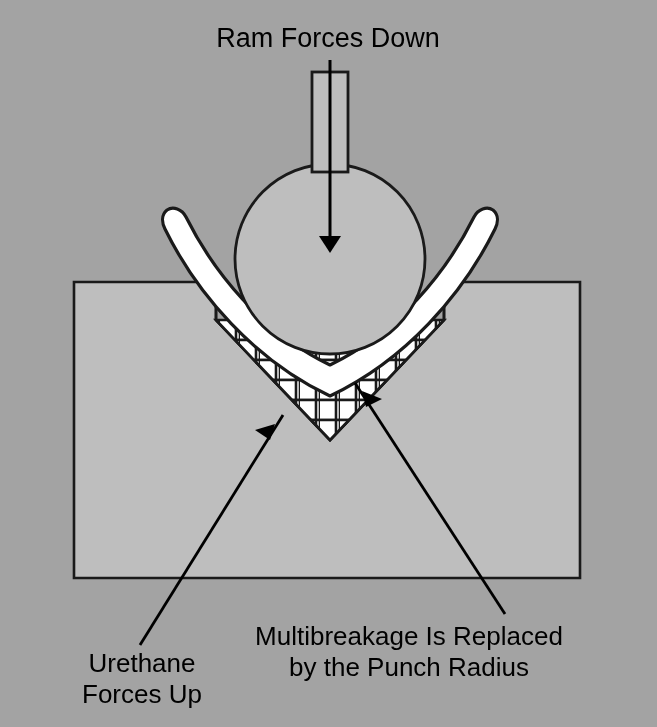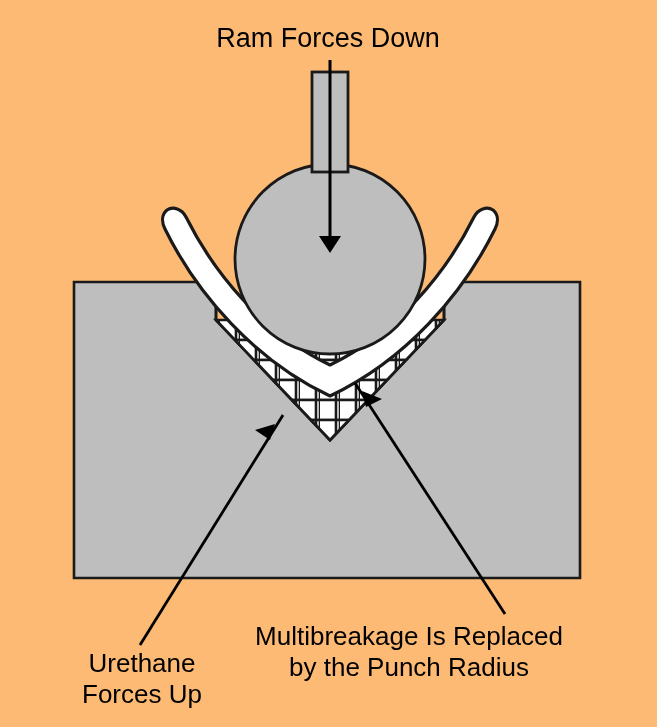--- a/index.html
+++ b/index.html
@@ -10,21 +10,21 @@
   body {
     width: 657px;
     height: 727px;
     font-family: "Liberation Sans", sans-serif;
     overflow: hidden;
   }
   #diagram-root {
     position: relative;
     width: 657px;
     height: 727px;
-    background: #fdba74;
+    background: #a3a3a3;
   }
   svg#press-brake-svg {
     display: block;
     width: 657px;
     height: 727px;
   }
   .diagram-label {
     font-family: "Liberation Sans", sans-serif;
     fill: #000000;
     font-size: 26px;

